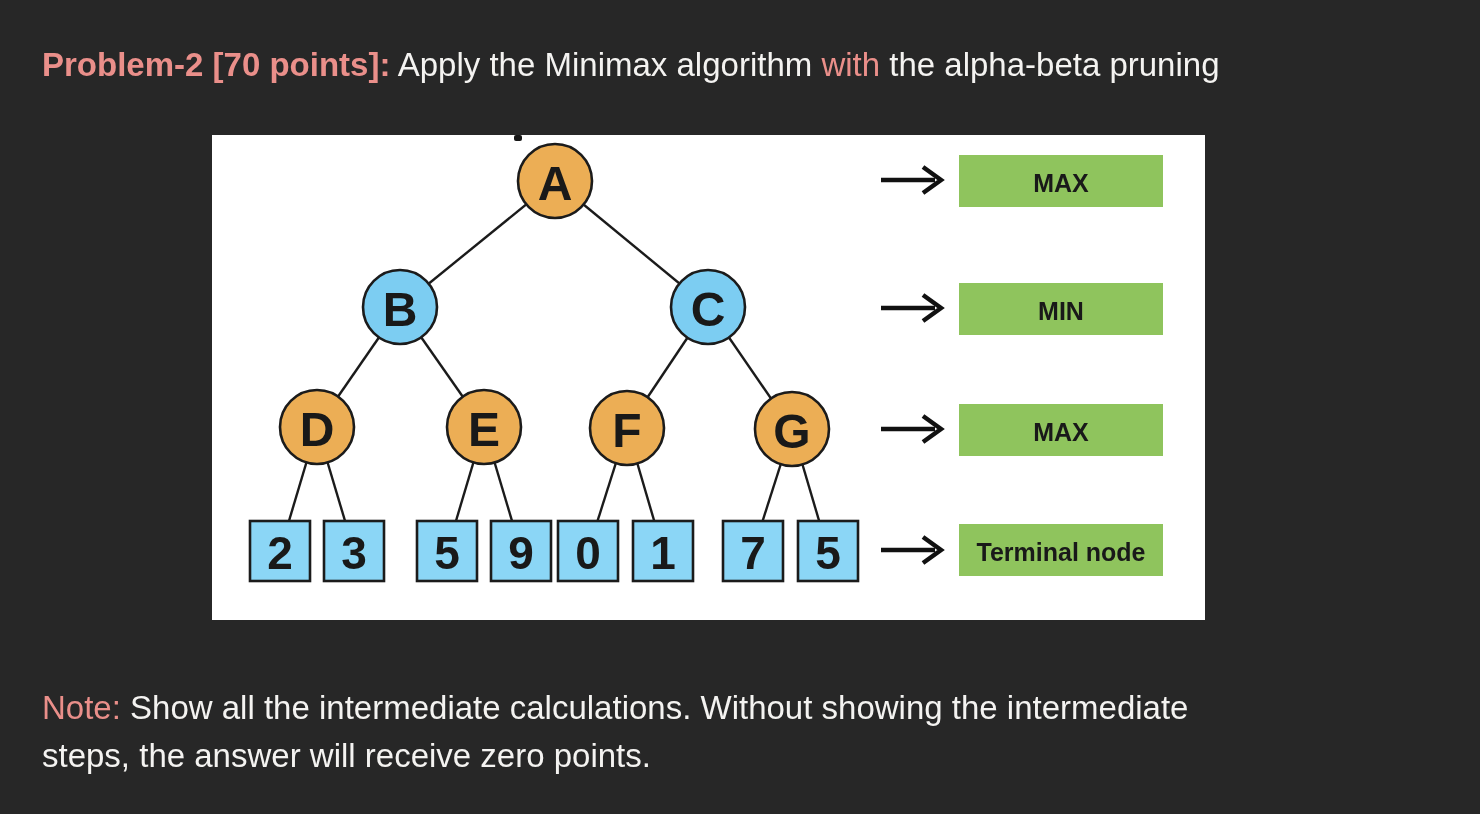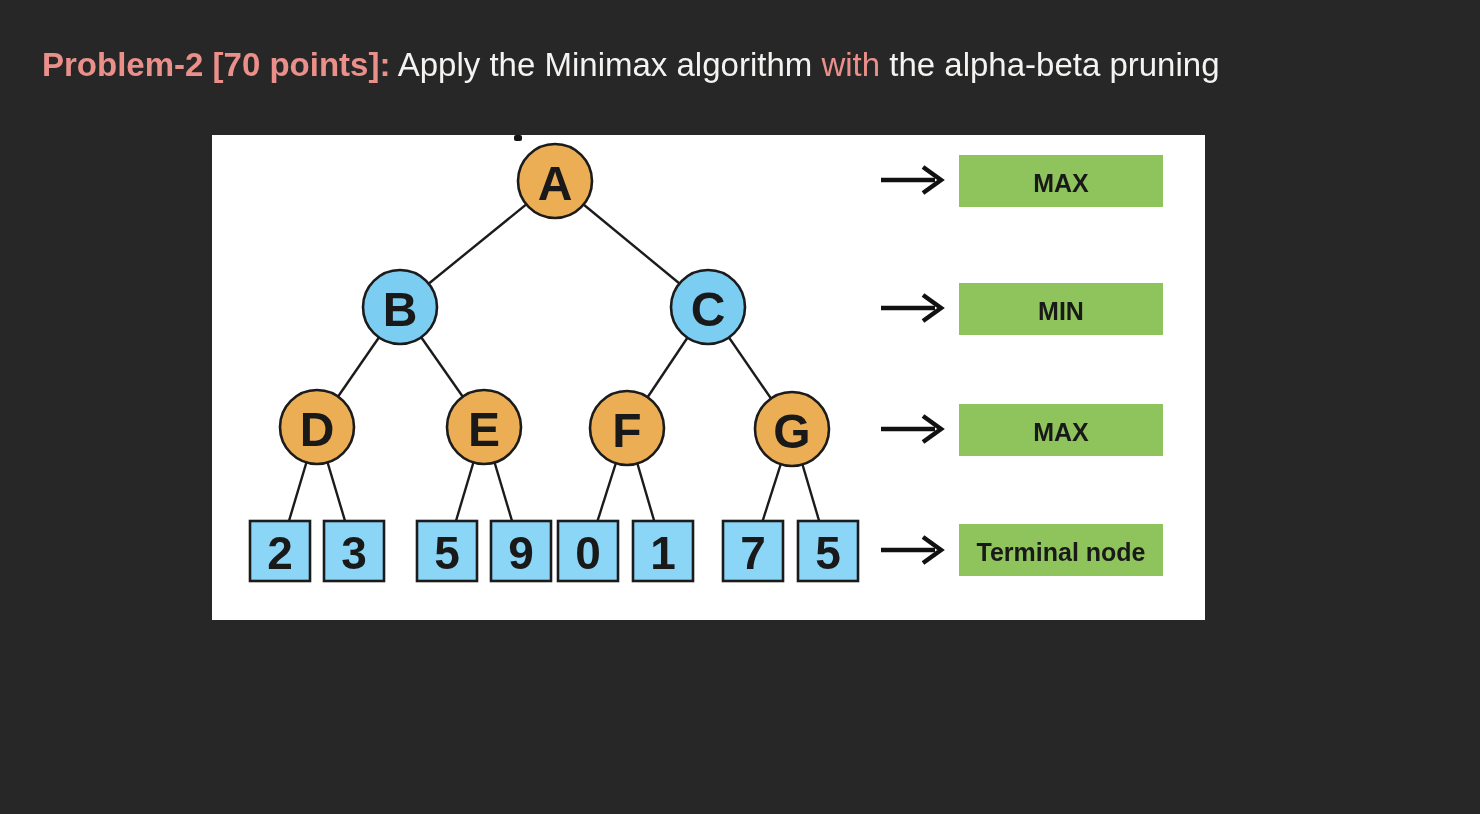--- a/index.html
+++ b/index.html
@@ -101,16 +101,17 @@
         <rect x="747" y="269" width="204" height="52" fill="#8FC45D"></rect>
         <text x="849" y="295" text-anchor="middle" dominant-baseline="central" dy="2" class="legend-text">MAX</text>
         <line x1="669" y1="415" x2="723" y2="415" stroke="#111111" stroke-width="4.5"></line>
         <polyline points="711,402 729,415 711,428" fill="none" stroke="#111111" stroke-width="4.5" stroke-linecap="butt" stroke-linejoin="miter"></polyline>
         <rect x="747" y="389" width="204" height="52" fill="#8FC45D"></rect>
         <text x="849" y="415" text-anchor="middle" dominant-baseline="central" dy="2" class="legend-text">Terminal node</text>
         <rect x="302" y="0" width="8" height="6" rx="2" fill="#161616"></rect>
       </svg>
   </div>
 
+  <p class="note-para"><span class="accent">Note:</span><span> Show all the intermediate calculations. Without showing the intermediate</span><br><span>steps, the answer will receive zero points.</span></p>
 
   <p class="answer-heading">Answer:</p>
 
 </div>
 
 </body></html>

